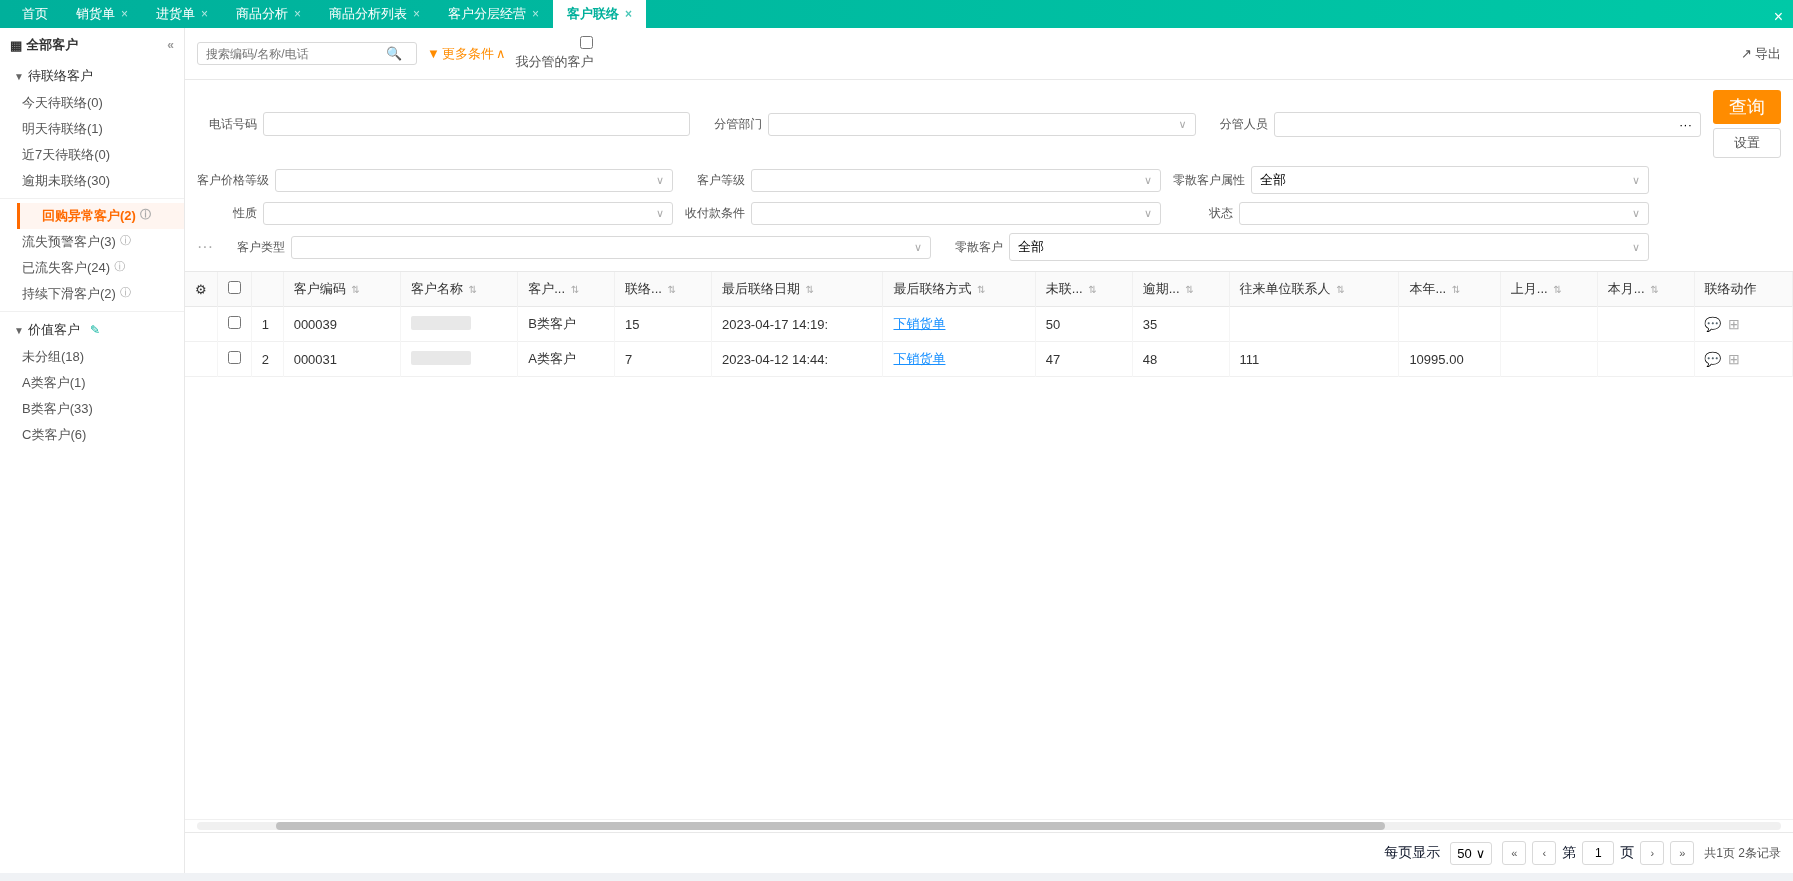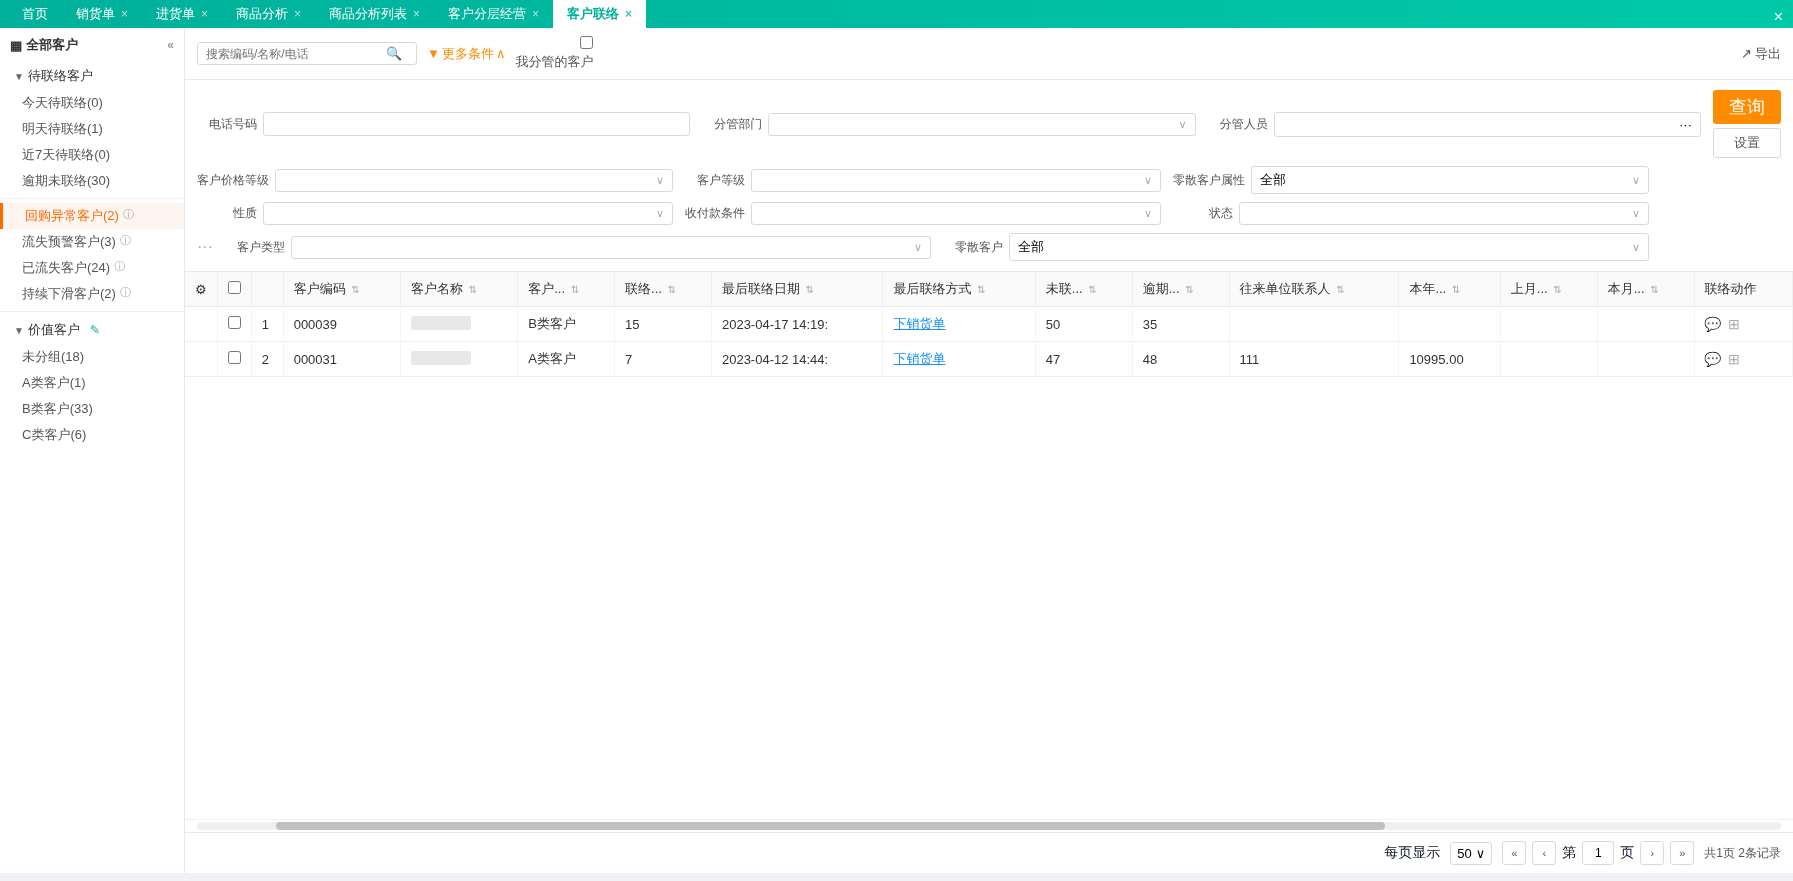--- a/index.html
+++ b/index.html
@@ -110,22 +110,23 @@
       padding: 4px 10px 4px 22px;
       font-size: 12px;
       color: #555;
       cursor: pointer;
       display: flex;
       align-items: flex-start;
     }
     .sidebar-item.active {
       background: #fff5f0;
       color: #ff6a00;
-      font-weight: normal;
+      font-weight: bold;
       border-left: 3px solid #ff6a00;
+      margin-left: 17px;
     }
 
     .sidebar-section-divider {
       height: 1px;
       background: #f0f0f0;
       margin: 4px 0;
     }
 
     .tooltip-box {
       position: absolute;

